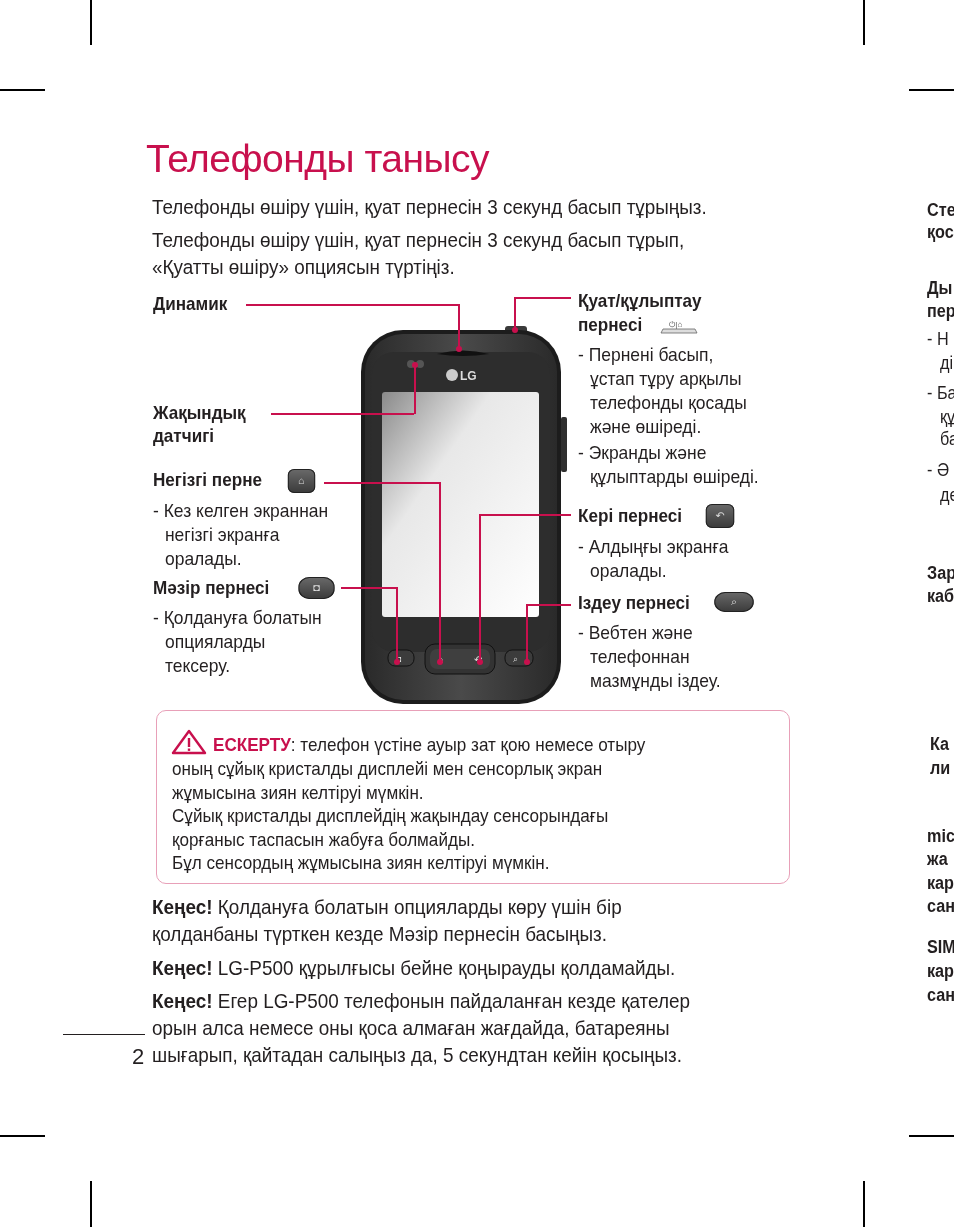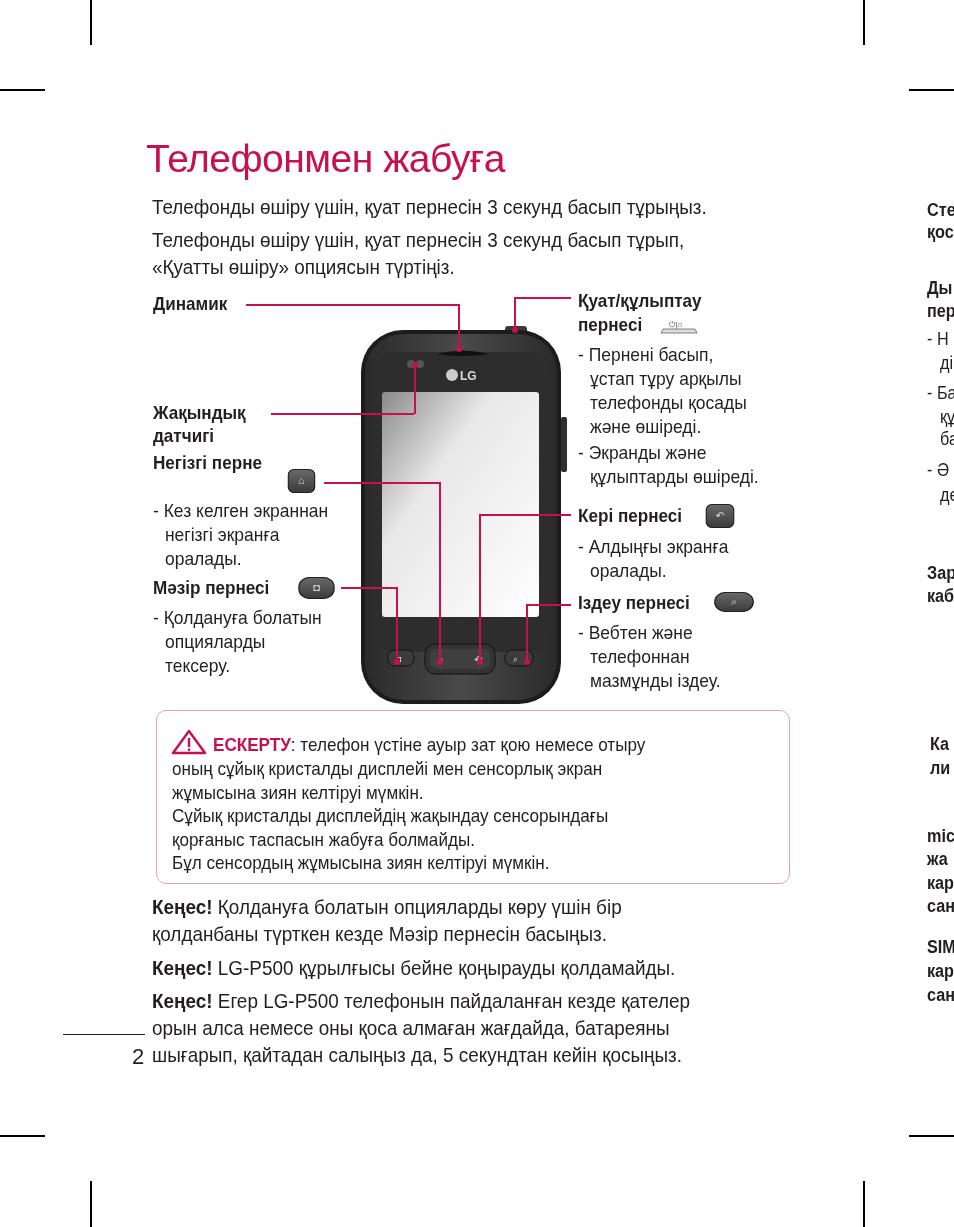--- a/index.html
+++ b/index.html
@@ -29,21 +29,21 @@
 
 <div class="crop" style="left:90px;top:0;width:1.5px;height:45px;"></div>
 <div class="crop" style="left:0;top:89px;width:45px;height:1.5px;"></div>
 <div class="crop" style="left:863px;top:0;width:1.5px;height:45px;"></div>
 <div class="crop" style="left:909px;top:89px;width:45px;height:1.5px;"></div>
 <div class="crop" style="left:0;top:1135px;width:45px;height:1.5px;"></div>
 <div class="crop" style="left:90px;top:1181px;width:1.5px;height:46px;"></div>
 <div class="crop" style="left:909px;top:1135px;width:45px;height:1.5px;"></div>
 <div class="crop" style="left:863px;top:1181px;width:1.5px;height:46px;"></div>
 
-<div class="abs title">Телефонмен жабуға</div>
+<div class="abs title">Телефонды танысу</div>
 
 <div class="abs intro" style="top:193px;">Телефонды өшіру үшін, қуат пернесін 3 секунд басып тұрыңыз.</div>
 <div class="abs intro" style="top:226px;">Телефонды өшіру үшін, қуат пернесін 3 секунд басып тұрып,</div>
 <div class="abs intro" style="top:253px;">«Қуатты өшіру» опциясын түртіңіз.</div>
 
 <svg class="abs" style="left:355px;top:322px;" width="220" height="386" viewBox="0 0 220 386">
   <defs>
     <linearGradient id="scr" x1="0" y1="0" x2="1" y2="1">
       <stop offset="0" stop-color="#8a8a8a"></stop>
       <stop offset="0.35" stop-color="#e8e8e8"></stop>
@@ -102,21 +102,21 @@
 
 <div class="line" style="left:527px;top:604px;width:44px;height:1.5px;"></div>
 <div class="line" style="left:526px;top:604px;width:1.5px;height:58px;"></div>
 <div class="dot" style="left:527px;top:662px;"></div>
 
 <div class="abs lbl" style="left:153px;top:293px;">Динамик</div>
 
 <div class="abs lbl" style="left:153px;top:402px;">Жақындық</div>
 <div class="abs lbl" style="left:153px;top:425px;">датчигі</div>
 
-<div class="abs" style="left:153px;top:452px;white-space:nowrap;">
+<div class="abs" style="left:153px;top:469px;white-space:nowrap;">
   <span class="lbl" style="display:inline-block;">Негізгі перне</span>
 </div>
 <span class="abs keyicon" style="left:289px;top:469px;width:25px;height:24px;line-height:24px;">⌂</span>
 <div class="abs desc" style="left:153px;top:499px;">
   <div>- Кез келген экраннан</div>
   <div class="ind">негізгі экранға</div>
   <div class="ind">оралады.</div>
 </div>
 
 <div class="abs lbl" style="left:153px;top:577px;">Мәзір пернесі</div>

